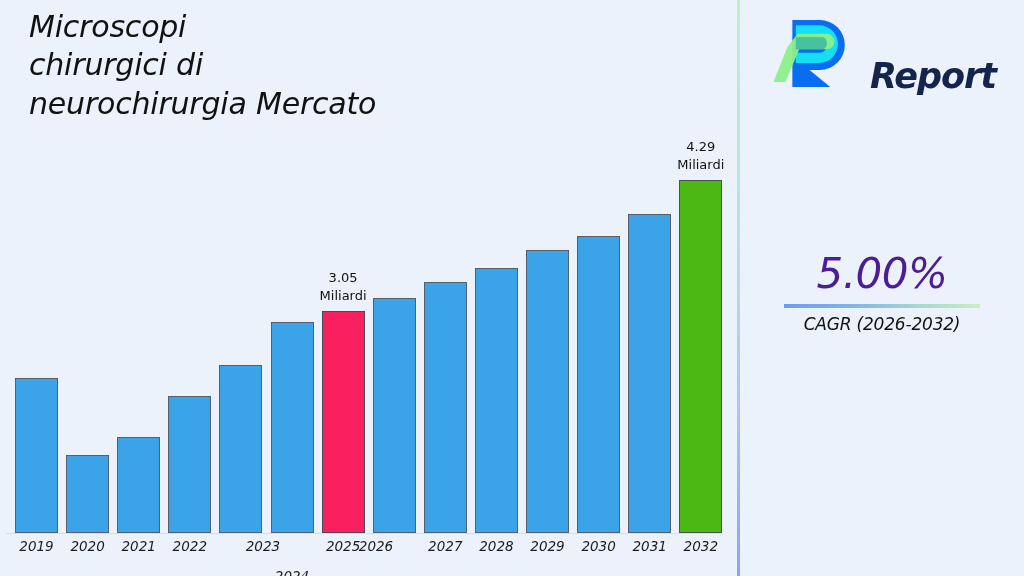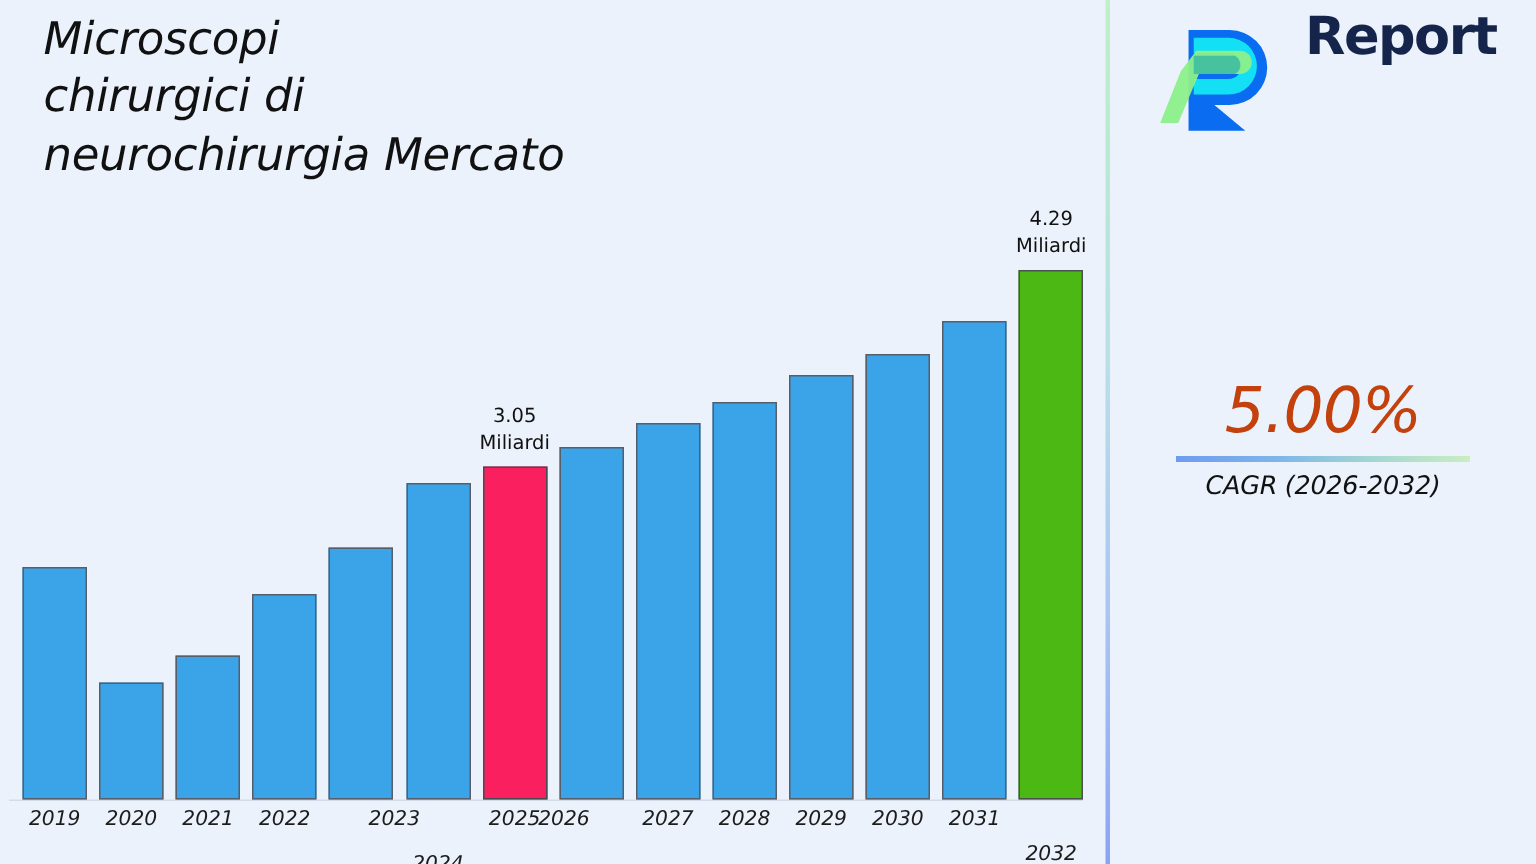--- a/index.html
+++ b/index.html
@@ -75,41 +75,41 @@
     background:linear-gradient(to bottom,#bff0c8 0%,#b8ead2 18%,#b9dfe8 42%,#a9c4f2 72%,#8aa4f5 100%);
   }
 
   
   .right-panel{
     position:absolute;left:740px;top:0;width:284px;height:576px;
     background:#ebf2fc;
   }
   .logo{
     position:absolute;left:30px;top:8px;
-    display:flex;align-items:flex-start;gap:14px;
+    display:flex;align-items:flex-end;gap:14px;font-style:italic;
   }
   .logo-mark{width:86px;height:86px;flex:0 0 86px;}
   .logo-text{
     font-size:35px;
     font-weight:800;
     color:#14244b;
     line-height:1.0;
     letter-spacing:-1px;
   }
   .logo-text div{display:block;}
 
   .cagr-block{
     position:absolute;left:0;top:252px;width:284px;
     text-align:center;
   }
   .cagr-value{
     font-size:42px;
     font-style:italic;
     font-weight:400;
-    color:#c2410c;
+    color:#4c1d95;
     line-height:1.05;
     letter-spacing:-0.5px;
   }
   .cagr-rule{
     margin:8px auto 6px auto;
     width:196px;height:4px;
     background:linear-gradient(to right,#6f9bf0 0%,#7fb6e8 35%,#a8d9cf 70%,#c9eec2 100%);
   }
   .cagr-caption{
     font-size:17px;
@@ -160,21 +160,21 @@
           <div class="xtick" style="left: 144.8px; width: 90px;">2022</div>
           <div class="xtick" style="left: 195.9px; width: 90px; padding-left: 22px;">2023</div>
           <div class="xtick" style="left: 247px; width: 90px; margin-top: 30px;">2024</div>
           <div class="xtick" style="left: 298.1px; width: 90px;">2025</div>
           <div class="xtick" style="left: 331px; width: 90px;">2026</div>
           <div class="xtick" style="left: 400.3px; width: 90px;">2027</div>
           <div class="xtick" style="left: 451.4px; width: 90px;">2028</div>
           <div class="xtick" style="left: 502.5px; width: 90px;">2029</div>
           <div class="xtick" style="left: 553.6px; width: 90px;">2030</div>
           <div class="xtick" style="left: 604.7px; width: 90px;">2031</div>
-          <div class="xtick" style="left: 655.8px; width: 90px; margin-top: 23px;">2032</div>
+          <div class="xtick" style="left: 655.8px; width: 90px;">2032</div>
         </div>
     </div>
   </div>
 
   <div class="divider"></div>
 
   <div class="right-panel">
 
     <div class="logo">
       <span class="logo-mark">

